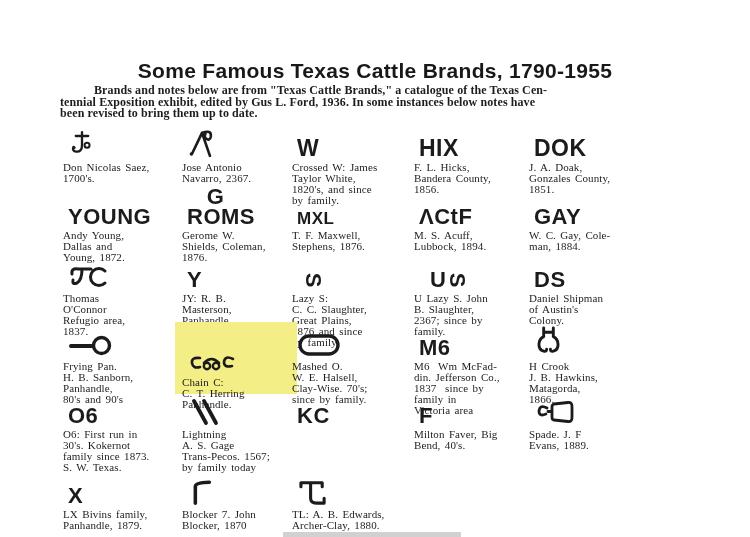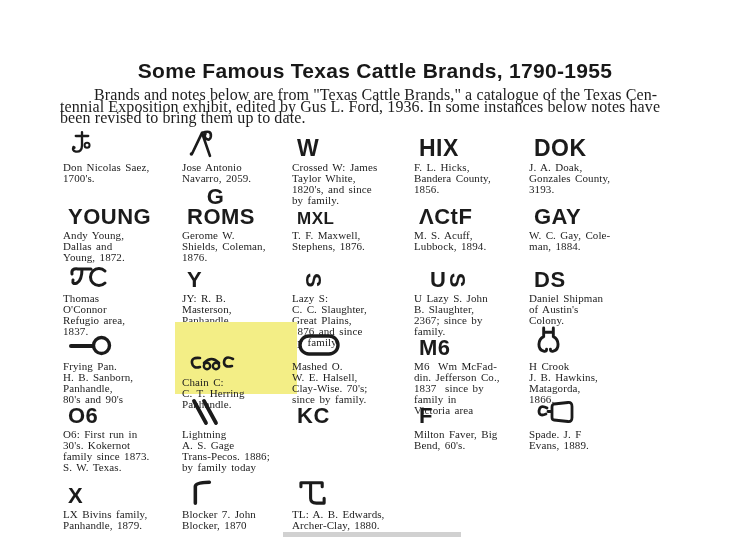--- a/index.html
+++ b/index.html
@@ -9,21 +9,21 @@
     -webkit-font-smoothing:antialiased;
   }
   .page{position:relative;width:750px;height:537px;background:#fff;color:#1b1b1b;}
   .title{
     position:absolute;top:45px;left:0;width:750px;
     text-align:center;font-family:"Liberation Sans", sans-serif;
     font-weight:bold;font-size:21px;letter-spacing:.3px;color:#181818;
   }
   .intro{
     position:absolute;top:73px;left:60px;width:618px;
-    font-size:16px;line-height:11.6px;font-weight:normal;color:#1d1d1d;
+    font-size:12px;line-height:11.6px;font-weight:bold;color:#1d1d1d;
     white-space:pre-line;text-indent:34px;letter-spacing:.1px;
   }
   .grid{
     position:absolute;left:63px;top:122px;width:612px;
     display:grid;
     grid-template-columns:119px 110px 122px 115px 146px;
     grid-template-rows:72px 63px 68px 68px 87px 54px;
   }
   .cell{position:relative;}
   .cell.hl{background:#f3ee86;margin:-3px -5px -1px -7px;padding:19px 5px 1px 7px;}
@@ -74,21 +74,21 @@
 1700's.</div>
       </div>
       <div class="cell">
         <div class="symbol">
           <svg width="30" height="31" viewBox="0 0 34 34">
             <circle cx="5" cy="29" r="2" fill="#1b1b1b"></circle>
             <path stroke="#1b1b1b" fill="none" stroke-linecap="round" stroke-linejoin="round" stroke-width="3" d="M6,28 L17,5 M17,5 L26,31 M17,5 Q28,1 27,9 Q26,15 21,11 Q19,8 21,6"></path>
           </svg>
         </div>
         <div class="desc">Jose Antonio
-Navarro, 2059.</div>
+Navarro, 2367.</div>
       </div>
       <div class="cell">
         <div class="symbol">
           <span class="sym-text">W</span>
         </div>
         <div class="desc">Crossed W: James
 Taylor White,
 1820's, and since
 by family.</div>
       </div>
@@ -99,21 +99,21 @@
         <div class="desc">F. L. Hicks,
 Bandera County,
 1856.</div>
       </div>
       <div class="cell">
         <div class="symbol">
           <span class="sym-text">DOK</span>
         </div>
         <div class="desc">J. A. Doak,
 Gonzales County,
-3193.</div>
+1851.</div>
       </div>
       <div class="cell">
         <div class="symbol">
           <span class="sym-text">YOUNG</span>
         </div>
         <div class="desc">Andy Young,
 Dallas and
 Young, 1872.</div>
       </div>
       <div class="cell">
@@ -259,34 +259,34 @@
 S. W. Texas.</div>
       </div>
       <div class="cell">
         <div class="symbol">
           <svg width="32" height="28" viewBox="0 0 32 28">
             <path stroke="#1b1b1b" fill="none" stroke-linecap="round" stroke-linejoin="round" stroke-width="3.8" d="M7,3 L19,25 M17,3 L29,25"></path>
           </svg>
         </div>
         <div class="desc">Lightning
 A. S. Gage
-Trans-Pecos. 1886;
+Trans-Pecos. 1567;
 by family today</div>
       </div>
       <div class="cell">
         <div class="symbol">
           <span class="sym-text">KC</span>
         </div>
       </div>
       <div class="cell">
         <div class="symbol">
           <span class="sym-text">F</span>
         </div>
         <div class="desc">Milton Faver, Big
-Bend, 60's.</div>
+Bend, 40's.</div>
       </div>
       <div class="cell">
         <div class="symbol">
           <svg width="42" height="28" viewBox="0 0 42 28">
             <path stroke="#1b1b1b" fill="none" stroke-linecap="round" stroke-linejoin="round" stroke-width="2.8" d="M13,10 Q6,6 5,13 Q5,19 12,16 M14,13.5 H18 M20,6 L34,4.5 Q38,4 38,8.5 V19.5 Q38,24 34,23.5 L20,22 Q18,22 18,19 V9 Q18,6.5 20,6"></path>
           </svg>
         </div>
         <div class="desc">Spade. J. F
 Evans, 1889.</div>
       </div>

